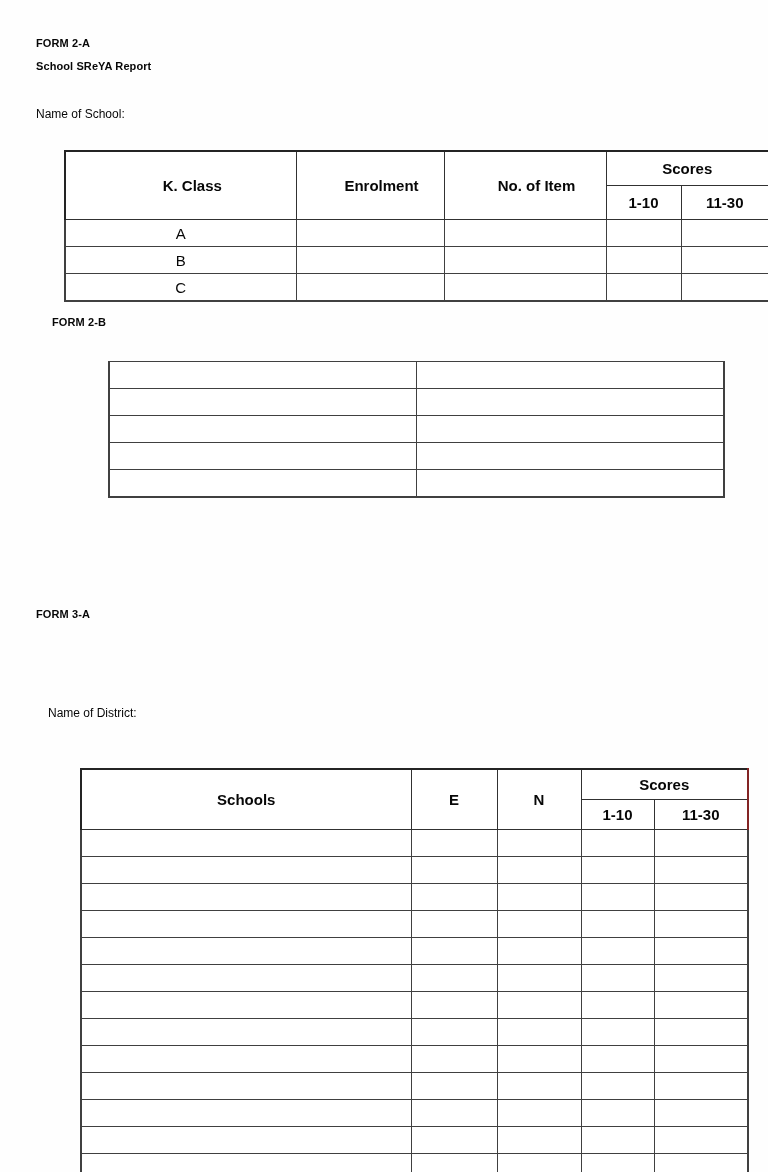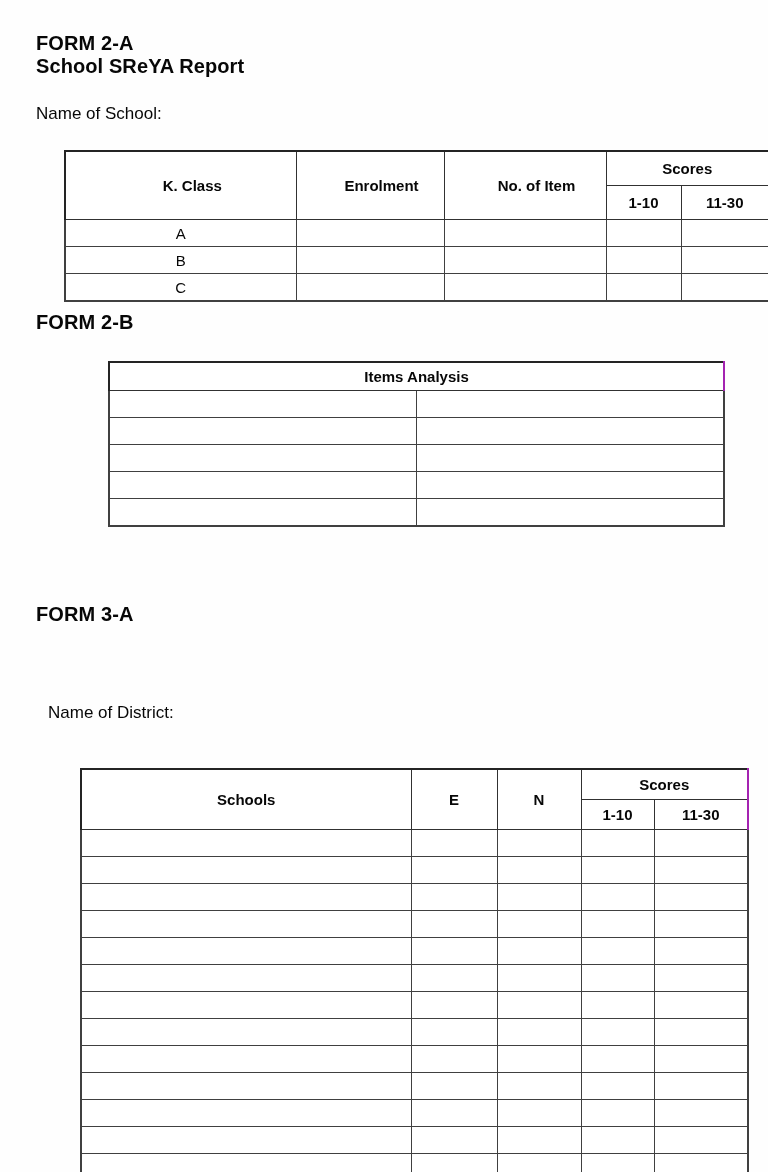--- a/index.html
+++ b/index.html
@@ -19,38 +19,38 @@
   .page {
     position: absolute;
     inset: 0;
     background: #fefefe;
   }
 
   
   .form-label {
     position: absolute;
     font-weight: bold;
-    font-size: 20px;
+    font-size: 11px;
     letter-spacing: 0.1px;
     white-space: nowrap;
     line-height: 20px;
   }
   .plain-label {
     position: absolute;
-    font-size: 17px;
+    font-size: 12px;
     font-weight: normal;
     white-space: nowrap;
     line-height: 20px;
   }
 
   #form2a-line1 { left: 36px; top: 33px; }
   #form2a-line2 { left: 36px; top: 56px; text-align: center; }
   #name-school  { left: 36px; top: 104px; }
 
-  #form2b-line1 { left: 36px; top: 312px; text-align: right; }
+  #form2b-line1 { left: 52px; top: 312px; text-align: right; }
 
   #form3a-line1 { left: 36px; top: 604px; text-align: right; }
   #form3a-line2 { left: 36px; top: 627px; }
   #name-district{ left: 48px; top: 703px; }
 
   
   .tbl {
     position: absolute;
     border-collapse: collapse;
     table-layout: fixed;
@@ -65,21 +65,21 @@
     text-align: center;
     vertical-align: middle;
     color: #000;
     background: #ffffff;
   }
   .tbl td.body-cell {
     font-weight: normal;
     border-color: #3a3a3a;
   }
   .tbl .outer-l { border-left: 2px solid #1d1d1d; }
-  .tbl .outer-r { border-right: 2px solid #a21caf; }
+  .tbl .outer-r { border-right: 2px solid #7f1d1d; }
   .tbl .outer-t { border-top: 2px solid #1d1d1d; }
   .tbl .outer-b { border-bottom: 2px solid #1d1d1d; }
 
   
   #table-form2a { left: 64px; top: 150px; width: 704px; }
   #table-form2a th { height: 33px; }
   #table-form2a td.row-cell { height: 26px; }
   #table-form2a .hdr-tall { height: 66px; padding-left: 23px; }
 
   
@@ -150,23 +150,20 @@
   </table>
 
   <div class="form-label" id="form2b-line1">FORM 2-B</div>
 
   <table class="tbl" id="table-form2b">
     <colgroup>
       <col style="width:307px">
       <col style="width:308px">
     </colgroup>
     <thead>
-      <tr>
-        <th class="outer-l outer-t outer-r" colspan="2">Items Analysis</th>
-      </tr>
     </thead>
     <tbody>
       <tr>
         <td class="body-cell row-cell outer-l"></td>
         <td class="body-cell row-cell outer-r"></td>
       </tr>
       <tr>
         <td class="body-cell row-cell outer-l"></td>
         <td class="body-cell row-cell outer-r"></td>
       </tr>

